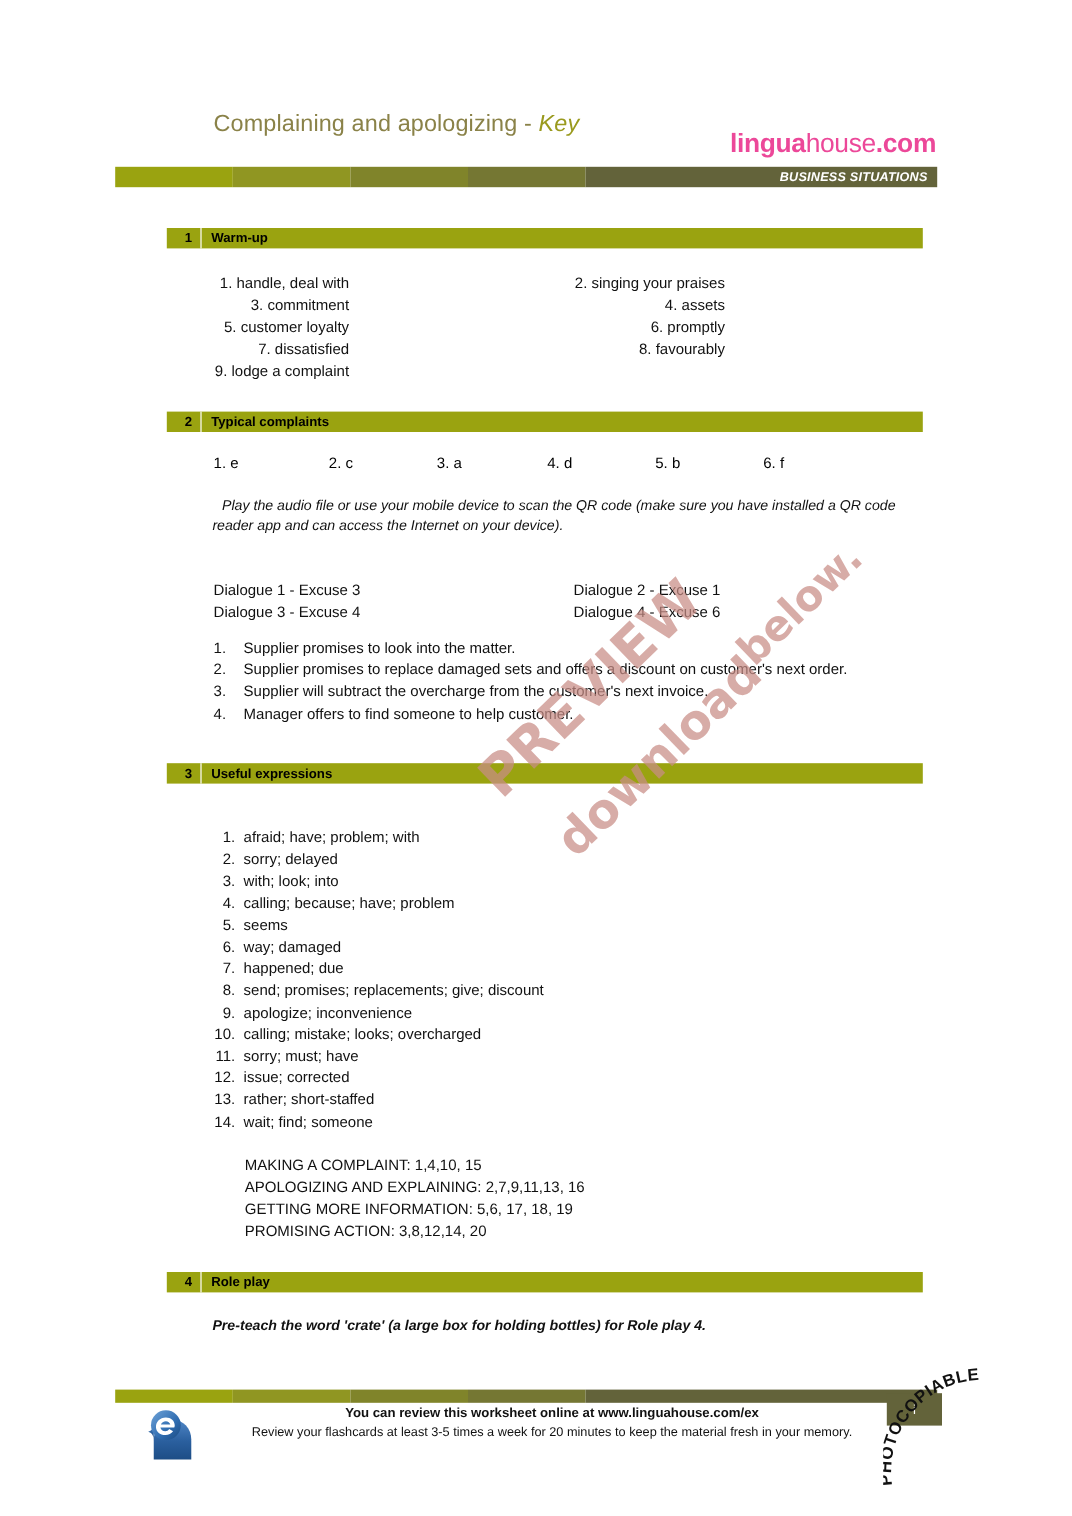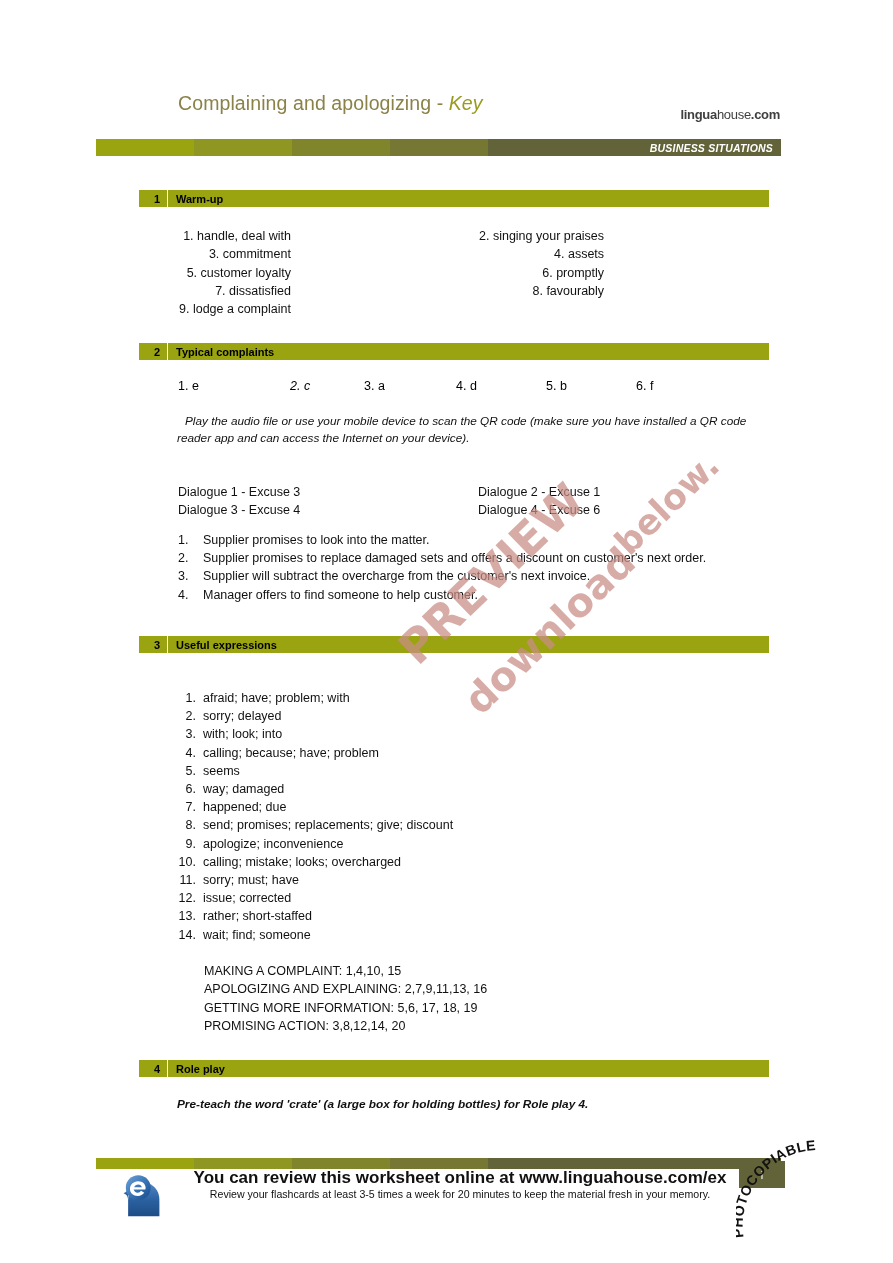--- a/index.html
+++ b/index.html
@@ -35,22 +35,22 @@
   .doc-title .key {
     font-style: italic;
     color: #9a9a1e;
     text-align: center;
   }
 
   .brand {
     position: absolute;
     right: 113px;
     top: 107px;
-    font-size: 13px;
-    color: #404040;
+    font-size: 22px;
+    color: #ec4899;
     white-space: nowrap;
     letter-spacing: -0.3px;
   }
   .brand b { font-weight: 700; }
   .brand span.mid { font-weight: 400; }
 
   .headerbar {
     position: absolute;
     left: 96px;
     top: 139px;
@@ -243,21 +243,21 @@
   }
 
   .foot-main {
     position: absolute;
     left: 190px;
     top: 1170px;
     width: 540px;
     text-align: center;
   }
   .foot-l1 {
-    font-size: 17px;
+    font-size: 11px;
     font-weight: 700;
     color: #111;
     line-height: 16px;
   }
   .foot-l2 {
     font-size: 10.6px;
     color: #111;
     line-height: 16px;
   }
   .foot-l3 {
@@ -321,21 +321,21 @@
 8. favourably</div>
 
   <div class="sec" style="top:343px;">
     <span class="num">2</span>
     <span class="divider"></span>
     <span class="nm">Typical complaints</span>
   </div>
 
   <div class="match-row">
     <span style="left:0px;">1. e</span>
-    <span style="left:112px;font-style:italic;">2. c</span>
+    <span style="left:96px;">2. c</span>
     <span style="left:186px;">3. a</span>
     <span style="left:278px;">4. d</span>
     <span style="left:368px;">5. b</span>
     <span style="left:458px;">6. f</span>
   </div>
 
   <div class="italic-note" style="left:177px; top:413px; width:595px; text-indent:8px;">Play the audio file or use your mobile device to scan the QR code (make sure you have installed a QR code reader app and can access the Internet on your device).</div>
 
   <div class="ans-col" style="left:178px; top:483px; white-space:pre;">Dialogue 1 - Excuse 3
 Dialogue 3 - Excuse 4</div>

